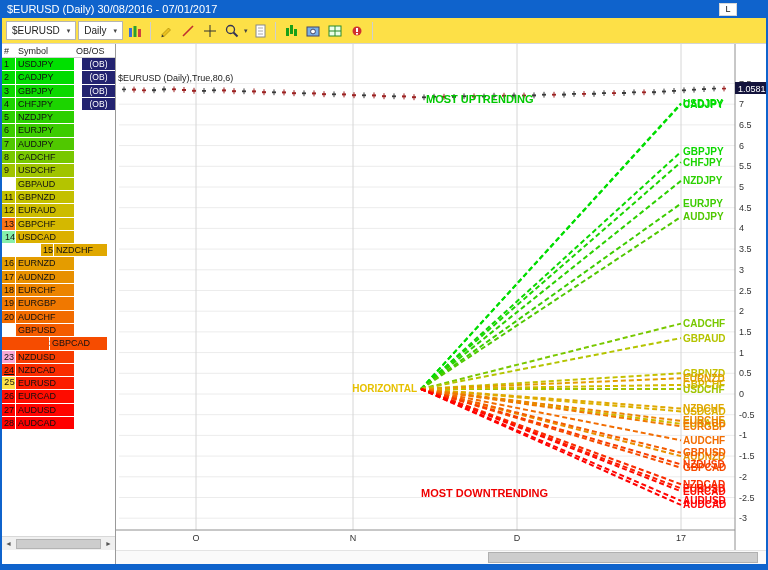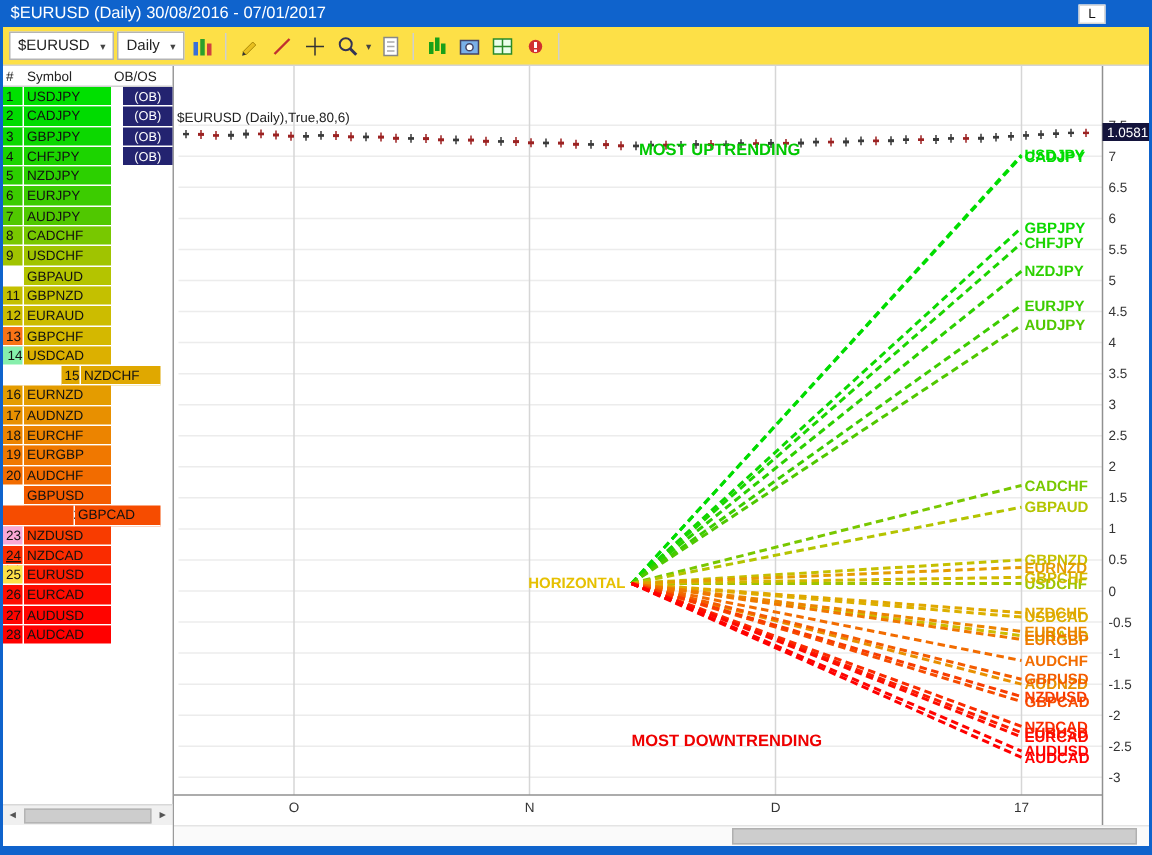--- a/index.html
+++ b/index.html
@@ -262,21 +262,21 @@
             <span class="c-num" style="background: #f9a8d4;">23</span>
             <span class="c-sym" style="background: rgb(248, 60, 0);">NZDUSD</span>
             <span class="c-ob"></span>
           </div>
           <div class="prow">
             <span class="c-num" style="background: rgb(250, 44, 0); text-decoration: underline;">24</span>
             <span class="c-sym" style="background: rgb(250, 44, 0);">NZDCAD</span>
             <span class="c-ob"></span>
           </div>
           <div class="prow">
-            <span class="c-num" style="background: #fde047;">25</span>
+            <span class="c-num" style="background: #fde047; font-family: Liberation Mono, monospace;">25</span>
             <span class="c-sym" style="background: rgb(252, 28, 0);">EURUSD</span>
             <span class="c-ob"></span>
           </div>
           <div class="prow">
             <span class="c-num" style="background: rgb(254, 12, 0);">26</span>
             <span class="c-sym" style="background: rgb(254, 12, 0);">EURCAD</span>
             <span class="c-ob"></span>
           </div>
           <div class="prow">
             <span class="c-num" style="background: rgb(255, 4, 0);">27</span>

